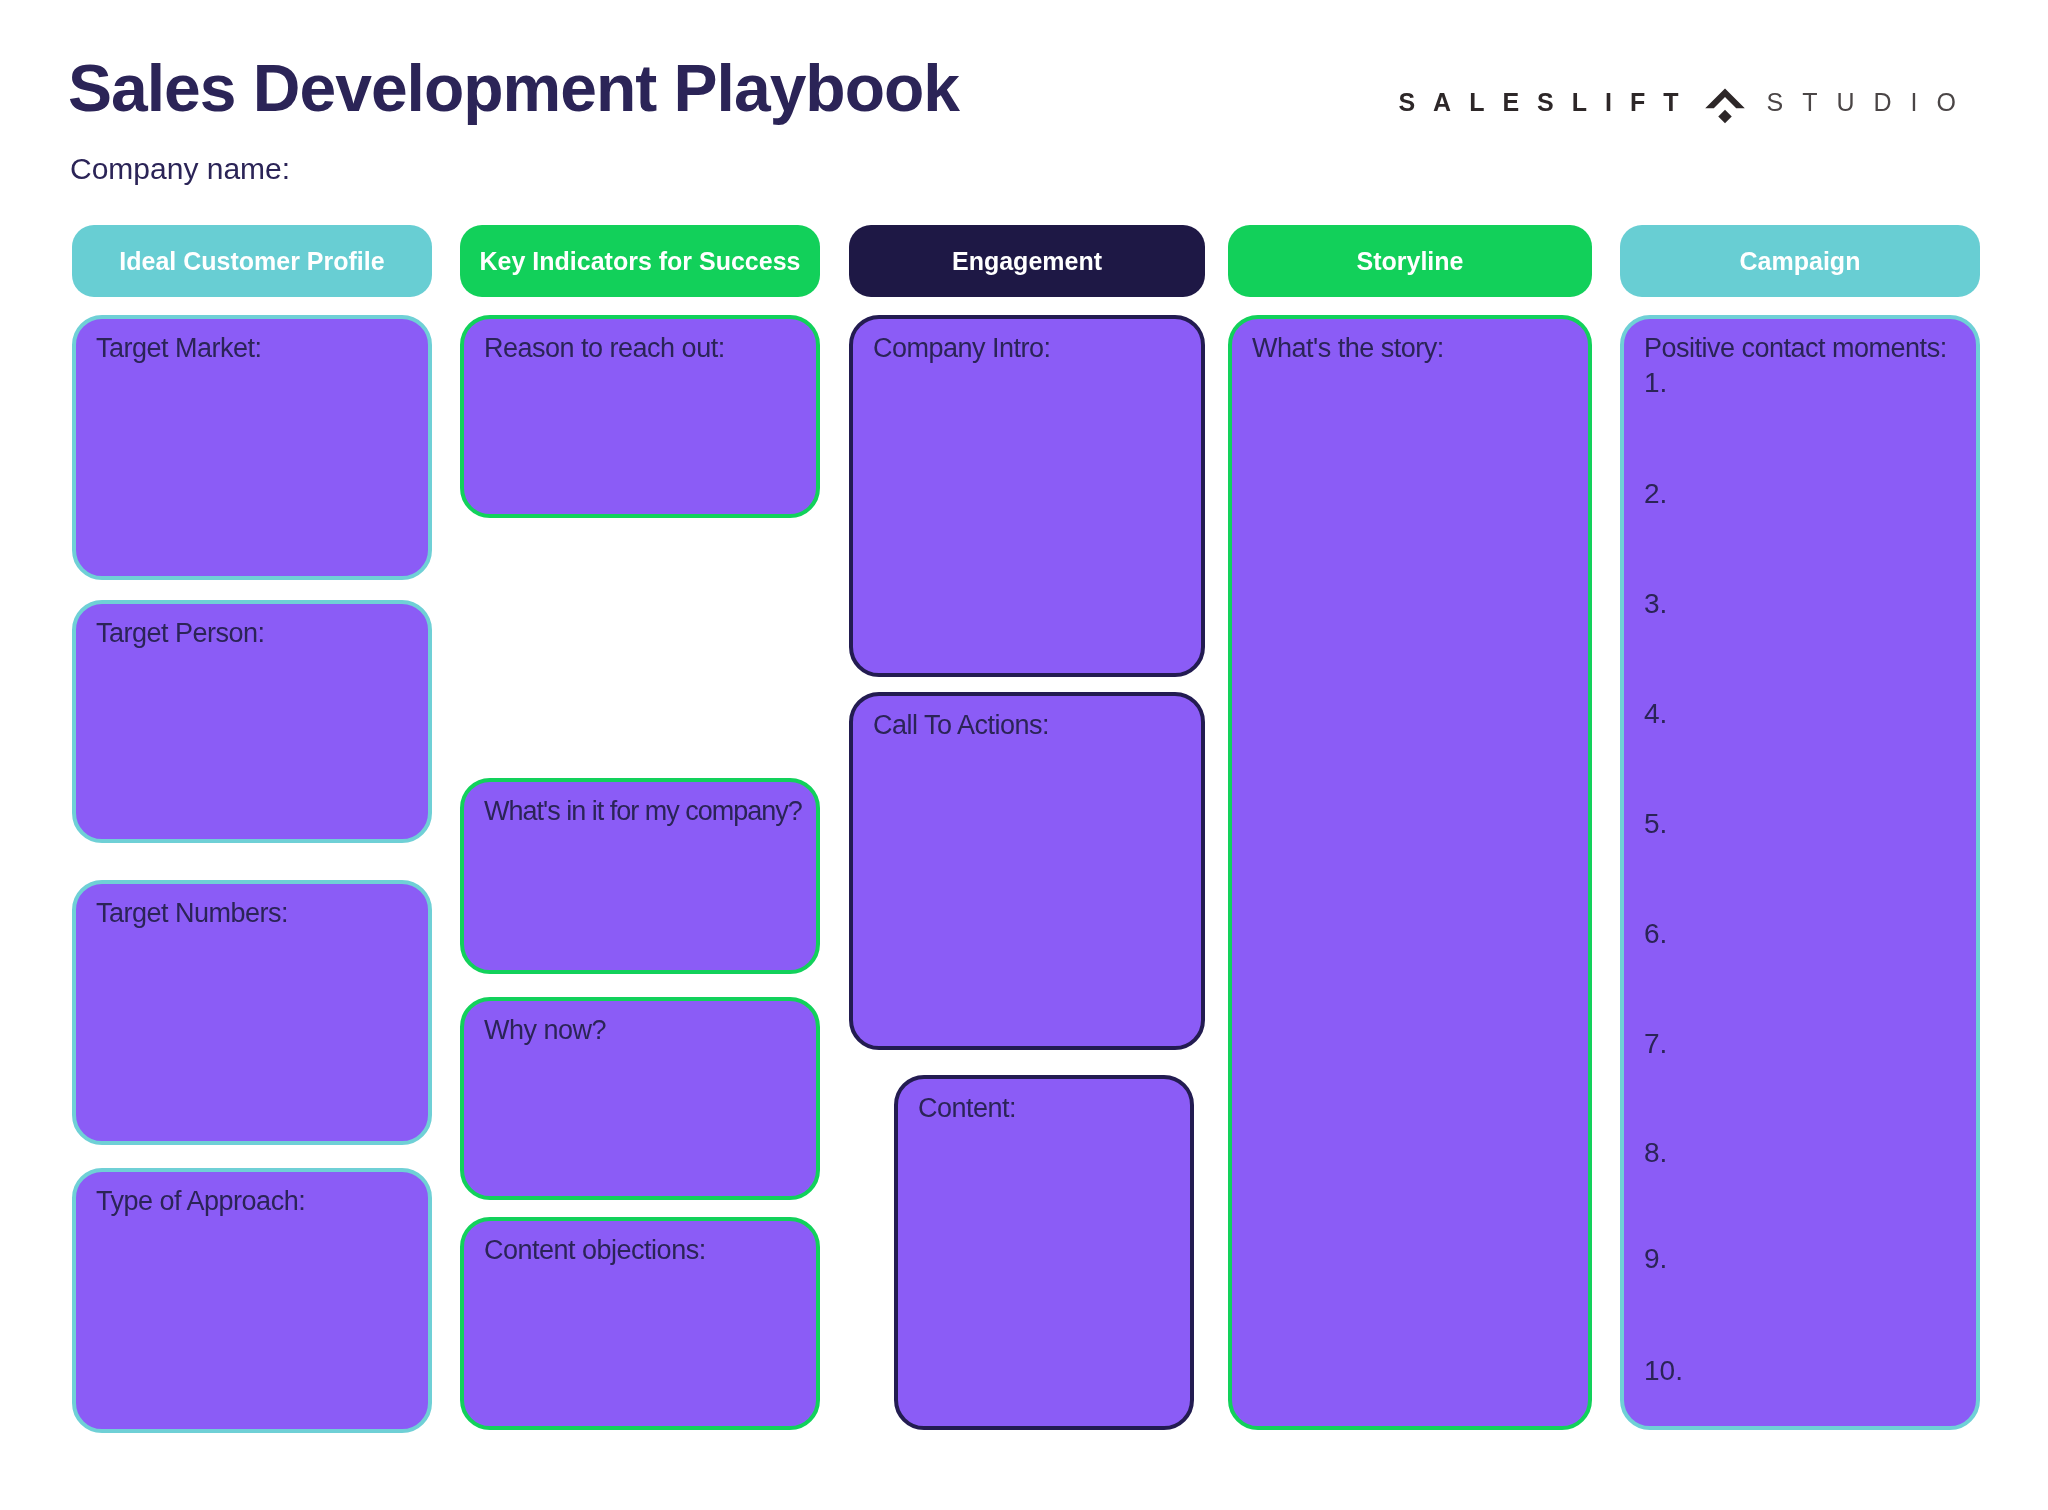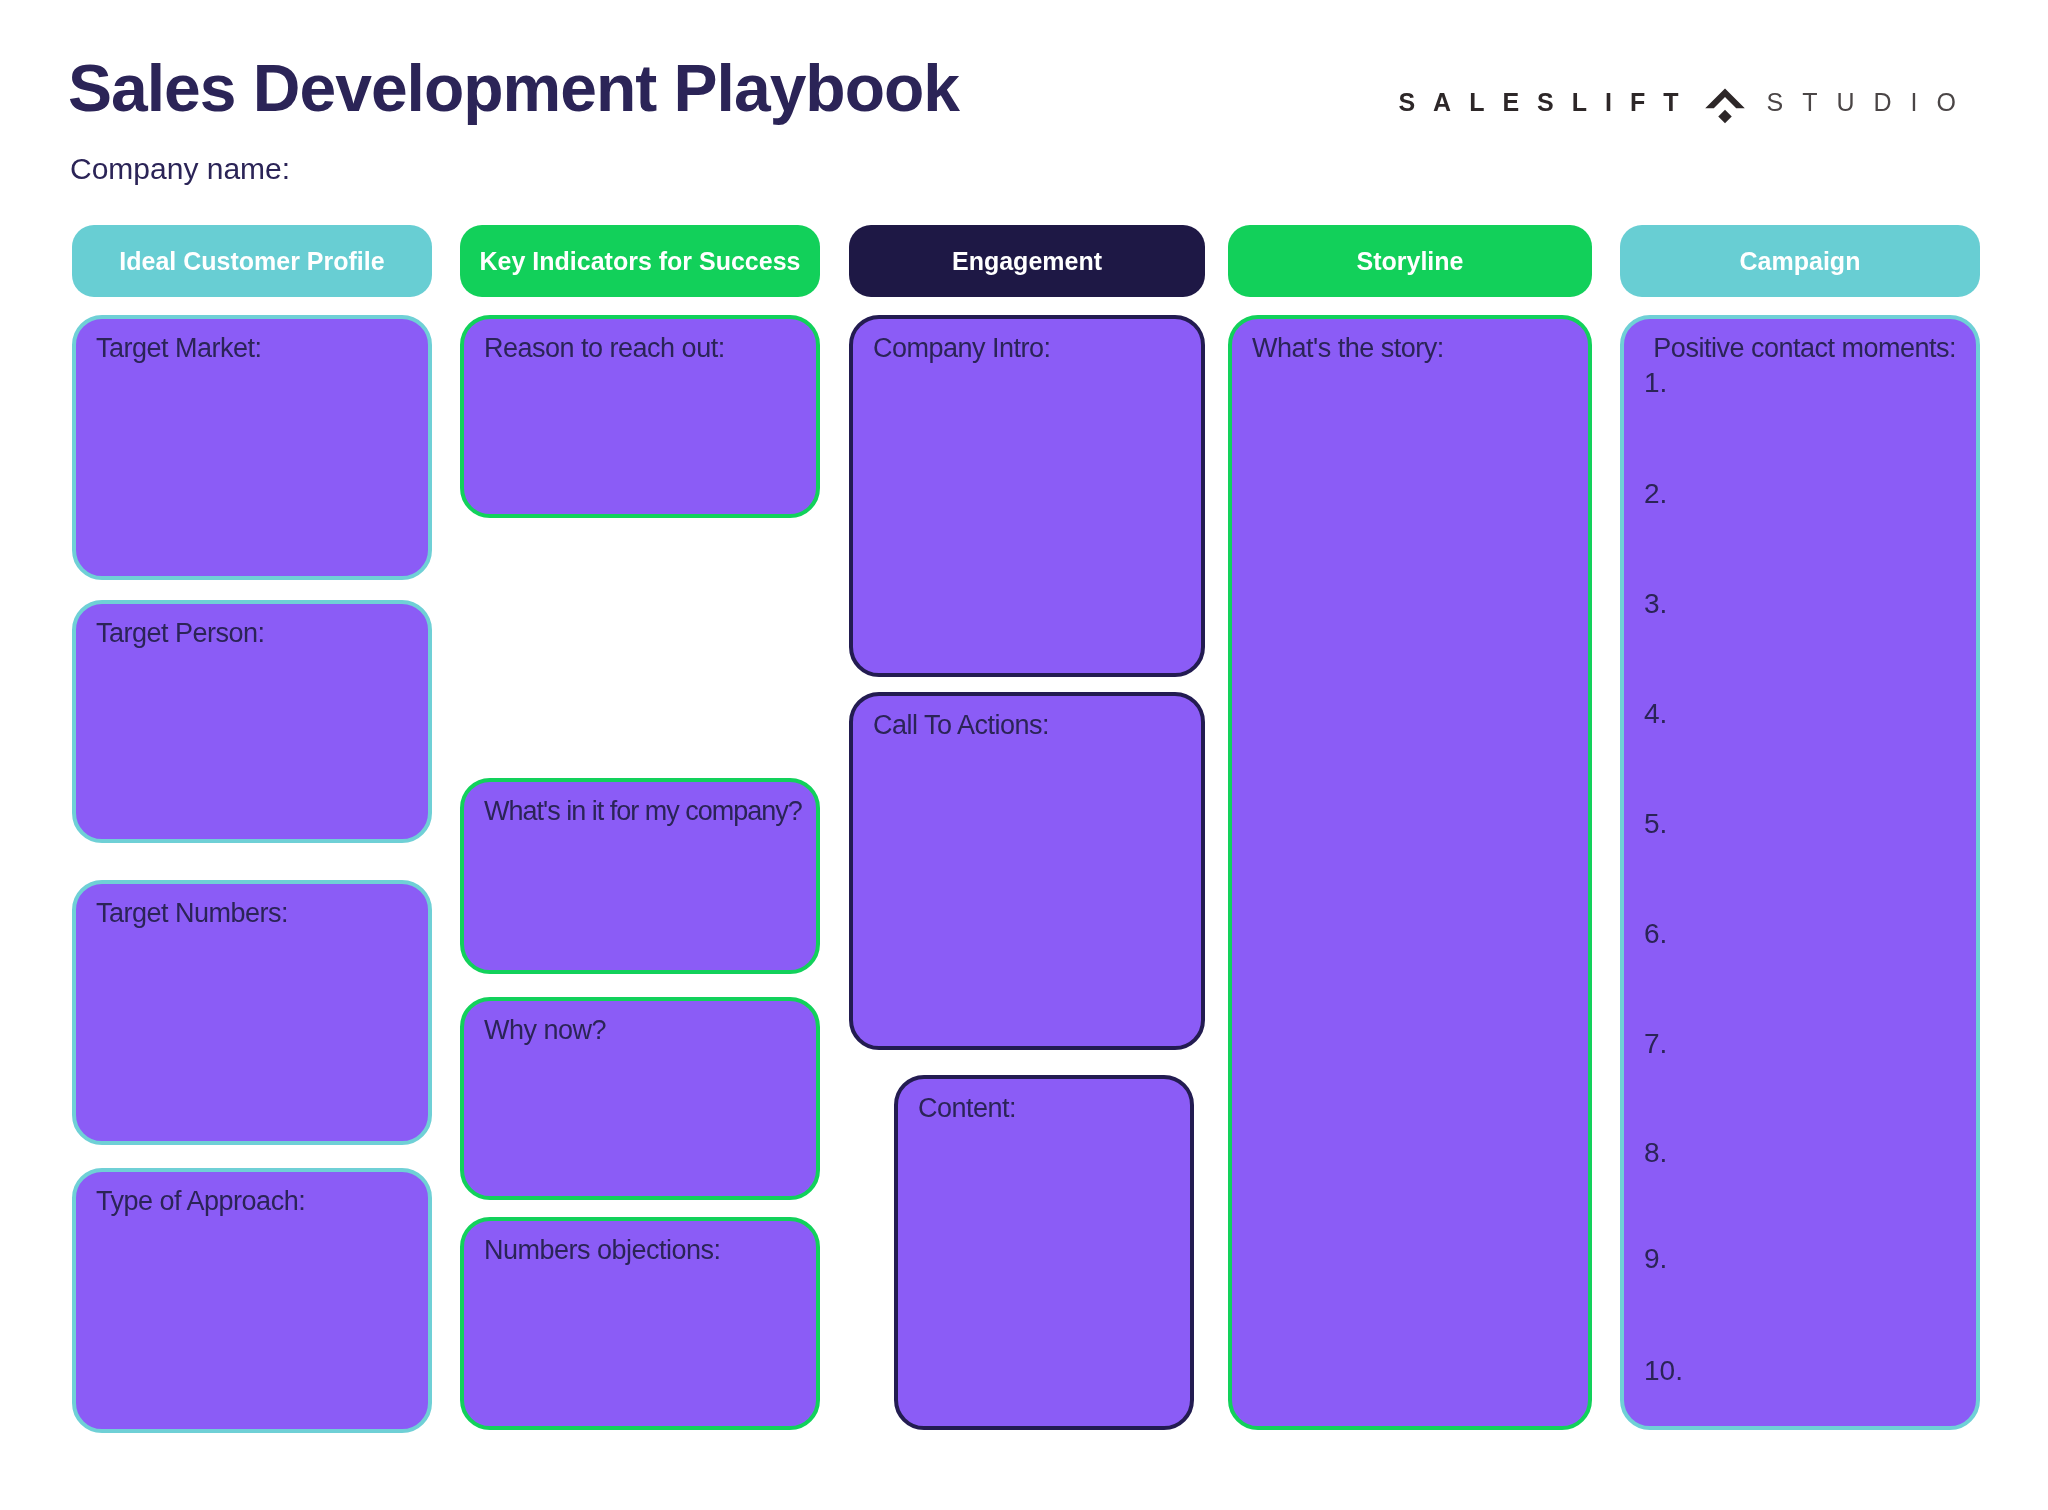--- a/index.html
+++ b/index.html
@@ -156,38 +156,38 @@
   <div class="box green" style="left:460px; top:315px; width:360px; height:203px;">
     <div class="box-label">Reason to reach out:</div>
   </div>
   <div class="box green" style="left:460px; top:778px; width:360px; height:196px;">
     <div class="box-label" style="letter-spacing:-1px;">What's in it for my company?</div>
   </div>
   <div class="box green" style="left:460px; top:997px; width:360px; height:203px;">
     <div class="box-label">Why now?</div>
   </div>
   <div class="box green" style="left:460px; top:1217px; width:360px; height:213px;">
-    <div class="box-label">Numbers objections:</div>
+    <div class="box-label">Content objections:</div>
   </div>
 
   <div class="box navy" style="left:849px; top:692px; width:356px; height:358px;">
     <div class="box-label">Call To Actions:</div>
   </div>
   <div class="box navy" style="left:849px; top:315px; width:356px; height:362px;">
     <div class="box-label">Company Intro:</div>
   </div>
   <div class="box navy" style="left:894px; top:1075px; width:300px; height:355px;">
     <div class="box-label">Content:</div>
   </div>
 
   <div class="box green" style="left:1228px; top:315px; width:364px; height:1115px;">
     <div class="box-label">What's the story:</div>
   </div>
 
-  <div class="box teal" style="left:1620px; top:315px; width:360px; height:1115px;text-align:right;">
+  <div class="box teal" style="left:1620px; top:315px; width:360px; height:1115px;">
     <div class="box-label">Positive contact moments:</div>
     <div class="list-number" style="top:48px;">1.</div>
     <div class="list-number" style="top:159px;">2.</div>
     <div class="list-number" style="top:269px;">3.</div>
     <div class="list-number" style="top:379px;">4.</div>
     <div class="list-number" style="top:489px;">5.</div>
     <div class="list-number" style="top:599px;">6.</div>
     <div class="list-number" style="top:709px;">7.</div>
     <div class="list-number" style="top:818px;">8.</div>
     <div class="list-number" style="top:924px;">9.</div>

